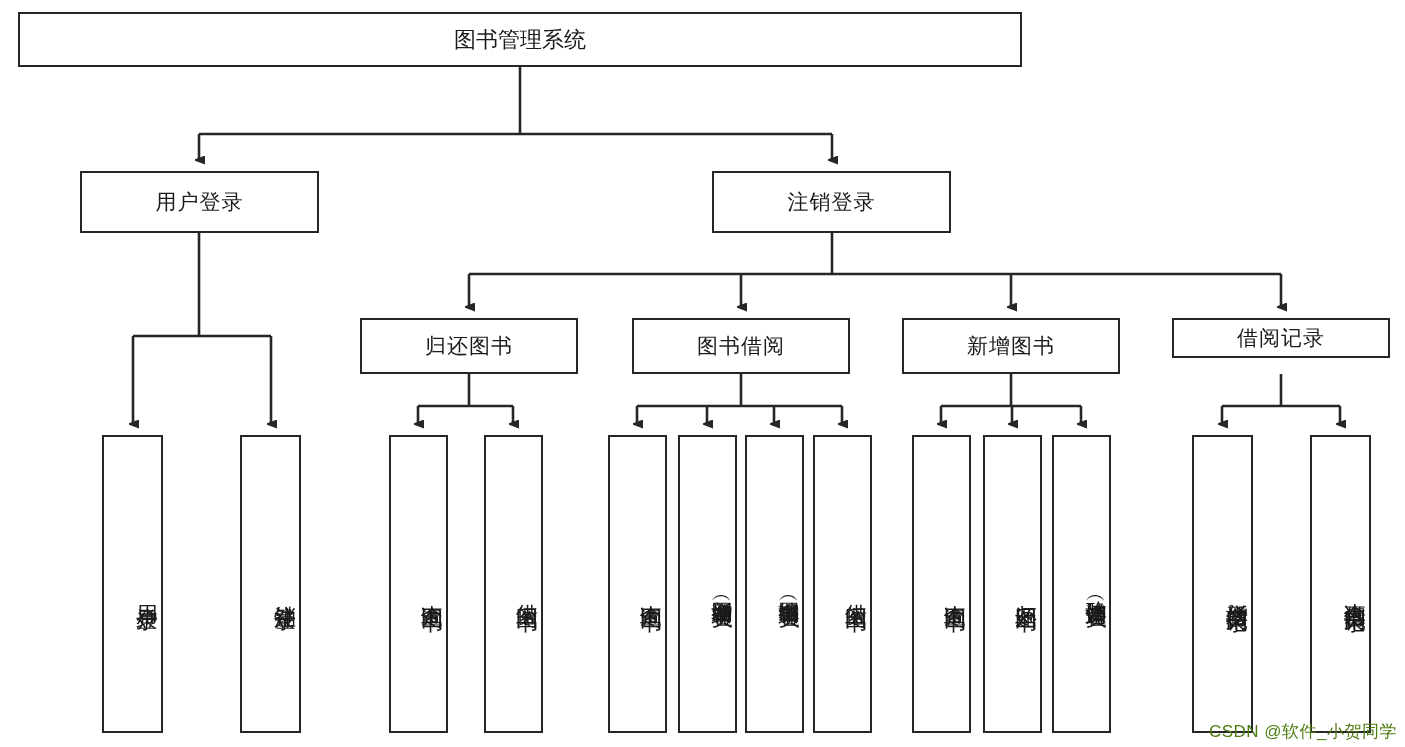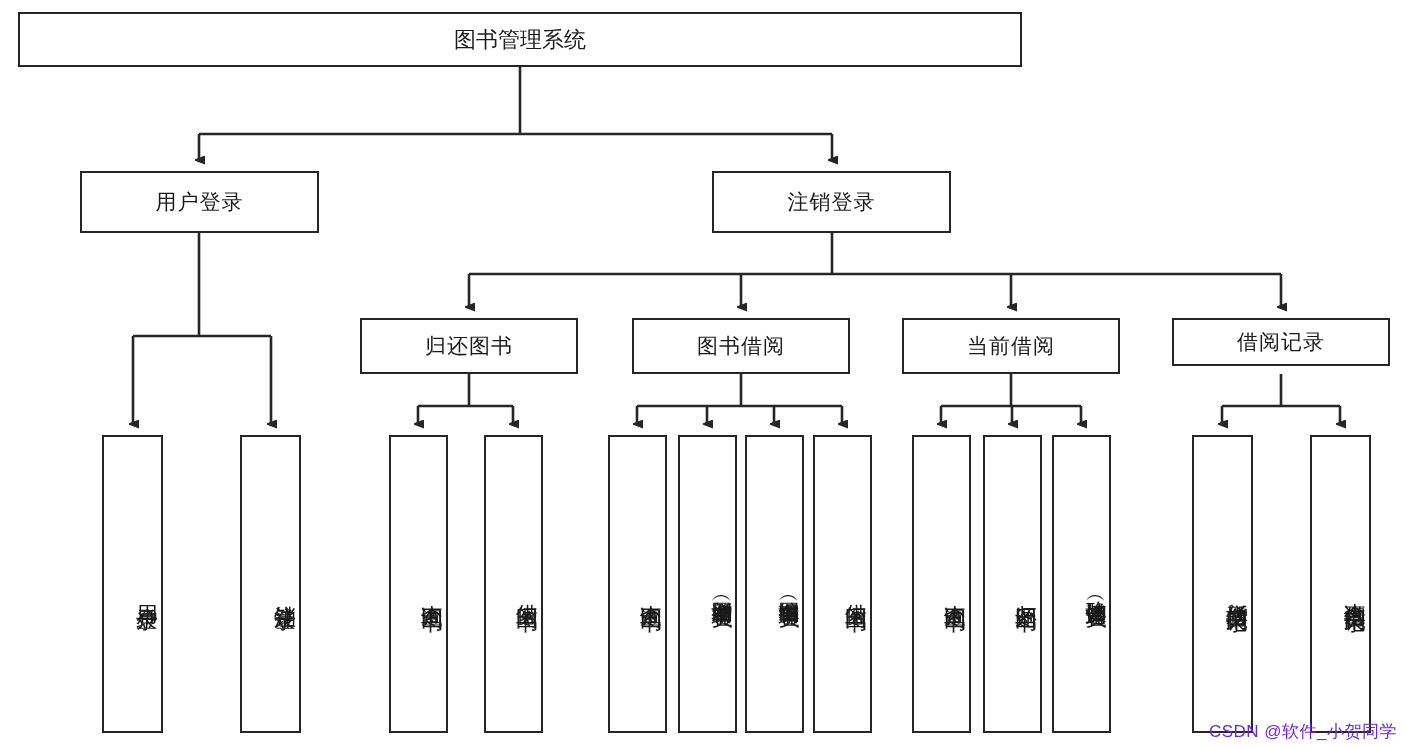--- a/index.html
+++ b/index.html
@@ -58,21 +58,21 @@
   .node.v.tall {
     padding-top: 8px;
     font-size: 21px;
     letter-spacing: 1px;
   }
   .watermark {
     position: absolute;
     right: 8px;
     bottom: 4px;
     font-size: 17px;
-    color: #6d28d9;
+    color: #4d7c0f;
     letter-spacing: 0.5px;
     white-space: nowrap;
   }
 </style>
 </head>
 <body>
 
 <div id="canvas">
 
   <svg id="wires" viewBox="0 0 1405 747" xmlns="http://www.w3.org/2000/svg">
@@ -125,22 +125,22 @@
     </g>
   </svg>
 
   <div class="node root" style="left:18px;top:12px;width:1004px;height:55px;">图书管理系统</div>
 
   <div class="node h" style="left:80px;top:171px;width:239px;height:62px;">用户登录</div>
   <div class="node h" style="left:712px;top:171px;width:239px;height:62px;">注销登录</div>
 
   <div class="node h" style="left:360px;top:318px;width:218px;height:56px;">归还图书</div>
   <div class="node h" style="left:632px;top:318px;width:218px;height:56px;">图书借阅</div>
-  <div class="node h" style="left:902px;top:318px;width:218px;height:56px;">当前借阅</div>
-  <div class="node h" style="left:1172px;top:318px;width:218px;height:48px;">借阅记录</div>
+  <div class="node h" style="left:902px;top:318px;width:218px;height:56px;">新增图书</div>
+  <div class="node h" style="left:1172px;top:318px;width:218px;height:40px;">借阅记录</div>
 
   <div class="node v" style="left:102px;top:435px;width:61px;height:298px;">用户登录</div>
   <div class="node v" style="left:240px;top:435px;width:61px;height:298px;">注销登录</div>
 
   <div class="node v" style="left:389px;top:435px;width:59px;height:298px;">查询图书</div>
   <div class="node v" style="left:484px;top:435px;width:59px;height:298px;">借阅图书</div>
 
   <div class="node v" style="left:608px;top:435px;width:59px;height:298px;">查询图书</div>
   <div class="node v tall" style="left:678px;top:435px;width:59px;height:298px;">新增图书（管理员）</div>
   <div class="node v tall" style="left:745px;top:435px;width:59px;height:298px;">编辑图书（管理员）</div>

